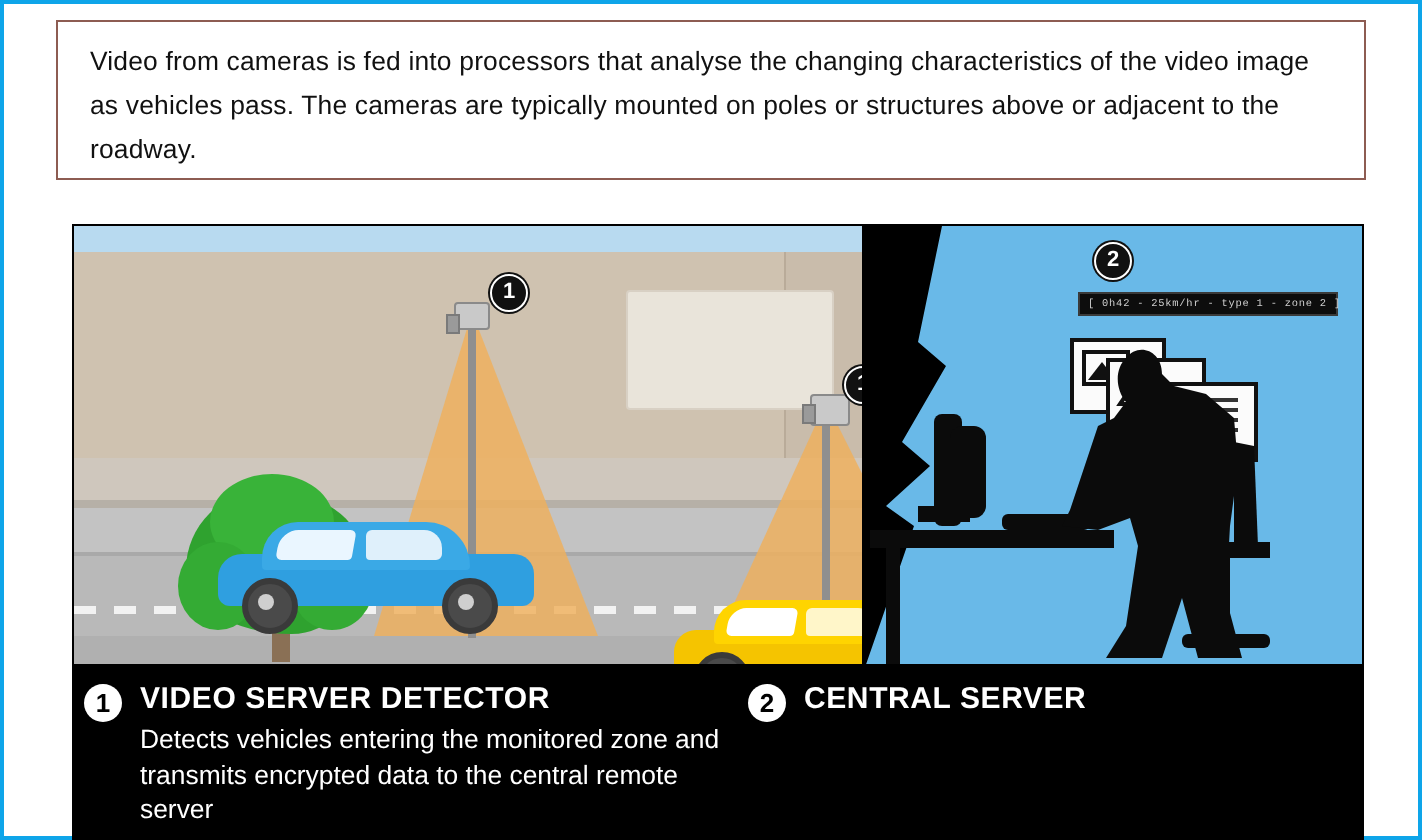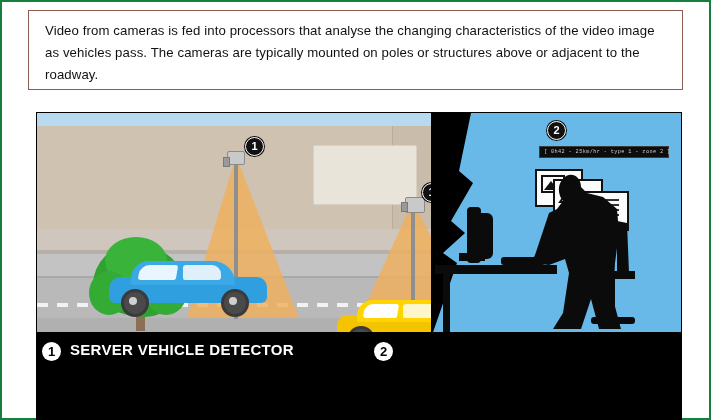--- a/index.html
+++ b/index.html
@@ -1,20 +1,20 @@
 <!DOCTYPE html>
 <html><head>
 <meta charset="utf-8">
 <style>
   html,body{margin:0;padding:0;background:#ffffff;}
   body{width:711px;height:420px;overflow:hidden;
        font-family:"Liberation Sans", sans-serif;}
 
   #root{position:relative;width:711px;height:420px;background:#ffffff;
-        box-sizing:border-box;border:2px solid #15803d;}
+        box-sizing:border-box;border:2px solid #0ea5e9;}
 
   
   #desc-box{position:absolute;left:26px;top:8px;width:655px;height:80px;
             background:#ffffff;border:1.5px solid #8d5c52;box-sizing:border-box;
             padding:9px 14px 0 16px;}
   #desc-text{font-size:13.2px;line-height:22px;color:#111;letter-spacing:0.1px;}
 
   
   #illus{position:absolute;left:34px;top:110px;width:646px;height:308px;
          background:#000;overflow:hidden;border:1px solid #000;box-sizing:border-box;}
@@ -234,21 +234,23 @@
       </svg>
 
       <div id="boltblack" style="left:0;top:0;width:250px;height:225px;background:#000;z-index:-1;"></div>
     </div>
   </div>
 
   <div id="captions">
 
     <div class="cap" id="cap1">
       <div class="cap-badge">1</div>
-      <div class="cap-title">SERVER VEHICLE DETECTOR</div>
+      <div class="cap-title">VIDEO SERVER DETECTOR</div>
+      <div class="cap-body">Detects vehicles entering the monitored zone and transmits encrypted data to the central remote server</div>
     </div>
 
     <div class="cap" id="cap2">
       <div class="cap-badge">2</div>
+      <div class="cap-title">CENTRAL SERVER</div>
     </div>
   </div>
 
 </div>
 
 </body></html>

